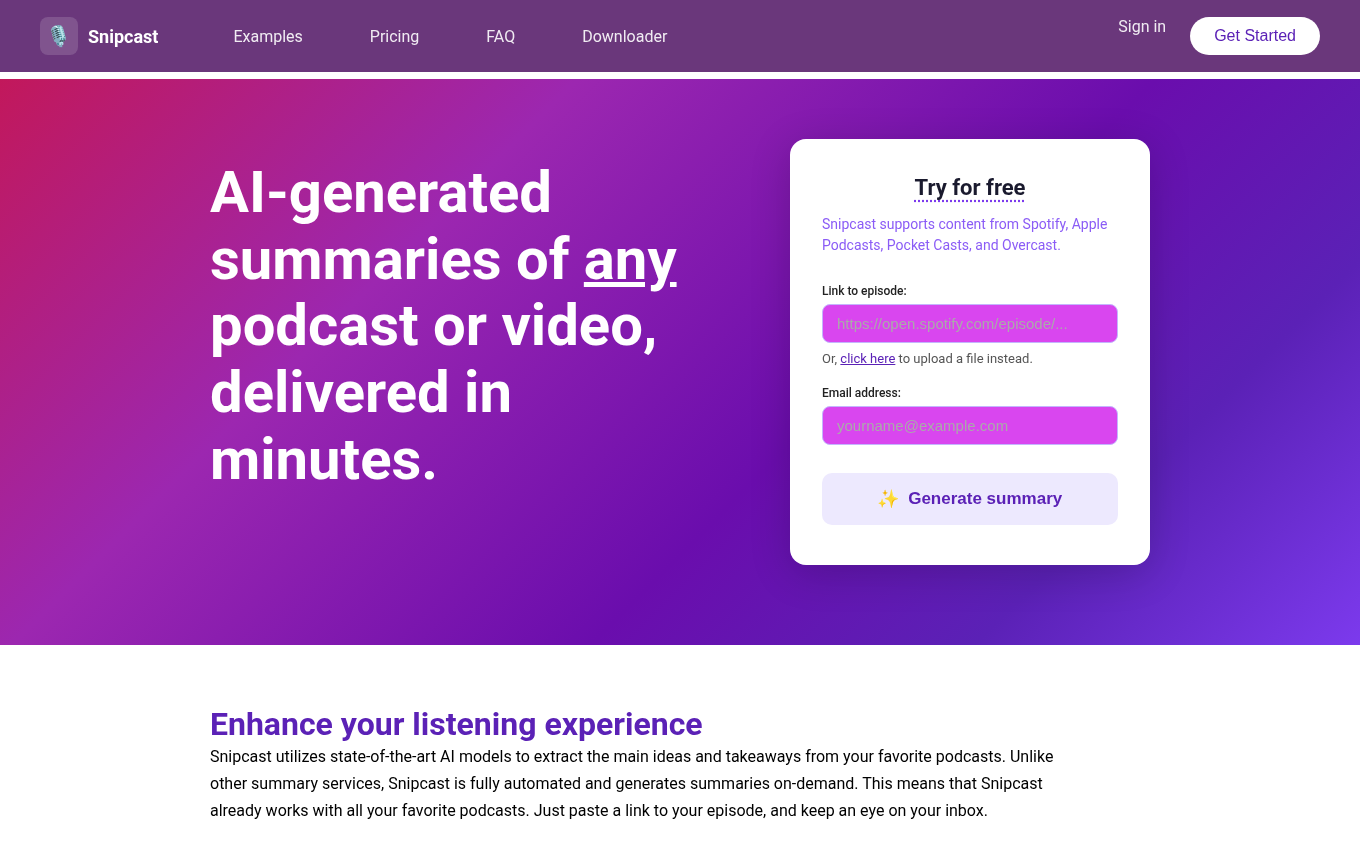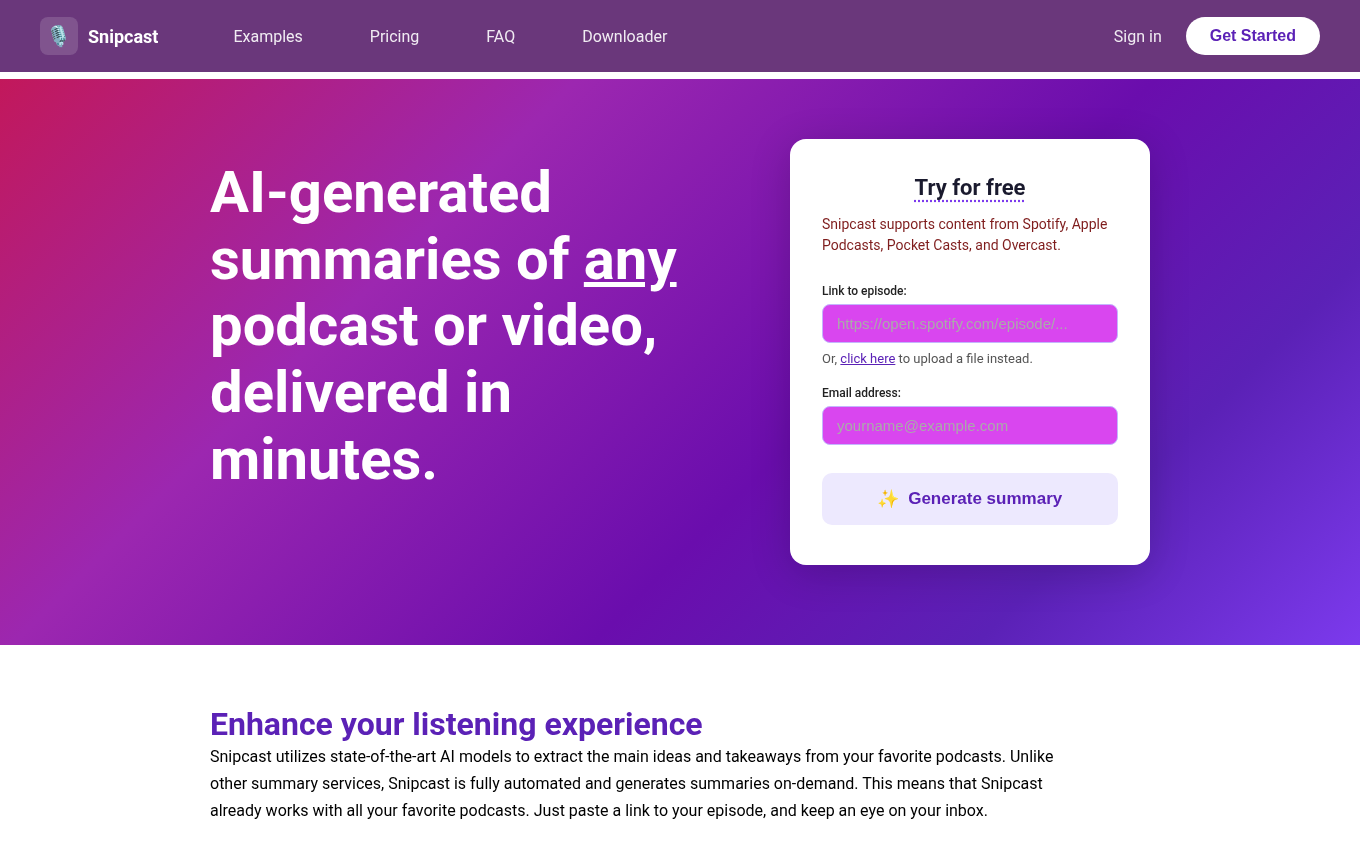--- a/index.html
+++ b/index.html
@@ -19,30 +19,30 @@
     .navbar-left { display: flex; align-items: center; gap: 40px; }
     .brand { display: flex; align-items: center; gap: 10px; color: #fff; font-weight: 700; font-size: 18px; text-decoration: none; }
     .brand-icon {
       width: 38px; height: 38px; border-radius: 8px;
       background: rgba(255,255,255,0.15);
       display: flex; align-items: center; justify-content: center;
       font-size: 20px;
     }
     .nav-links { display: flex; gap: 32px; }
     .nav-link { color: rgba(255,255,255,0.9); text-decoration: none; font-size: 16px; font-weight: 400; margin-left: 35px; }
-    .navbar-right { display: flex; align-items: center; gap: 24px; }
+    .navbar-right { display: flex; gap: 24px; }
     .sign-in { color: rgba(255,255,255,0.9); font-size: 16px; text-decoration: none; }
     .get-started-btn {
       background: #fff;
       color: #5b21b6;
       border: none;
       border-radius: 24px;
       padding: 10px 24px;
       font-size: 16px;
-      font-weight: 700;
+      font-weight: 400;
       cursor: pointer;
     }
 
     
     .hero {
       background: linear-gradient(135deg, #c2185b 0%, #9c27b0 30%, #6a0dad 60%, #5b21b6 80%, #7c3aed 100%);
       min-height: 560px;
       display: flex;
       align-items: flex-start;
       justify-content: space-between;
@@ -81,21 +81,21 @@
       color: #1a1a2e;
       text-align: center;
       margin-bottom: 4px;
       text-decoration: underline;
       text-decoration-style: dotted;
       text-decoration-color: #7c3aed;
       text-underline-offset: 5px;
     }
     .card-subtitle {
       font-size: 14px;
-      color: #7f1d1d;
+      color: #8b5cf6;
       margin-bottom: 28px;
       margin-top: 14px;
       line-height: 1.5;
     }
     .form-label { font-size: 12px; color: #222; margin-bottom: 6px; display: block; font-weight: 500; }
     .form-input {
       width: 100%;
       border: 1.5px solid #c4b5fd;
       border-radius: 8px;
       padding: 10px 14px;

